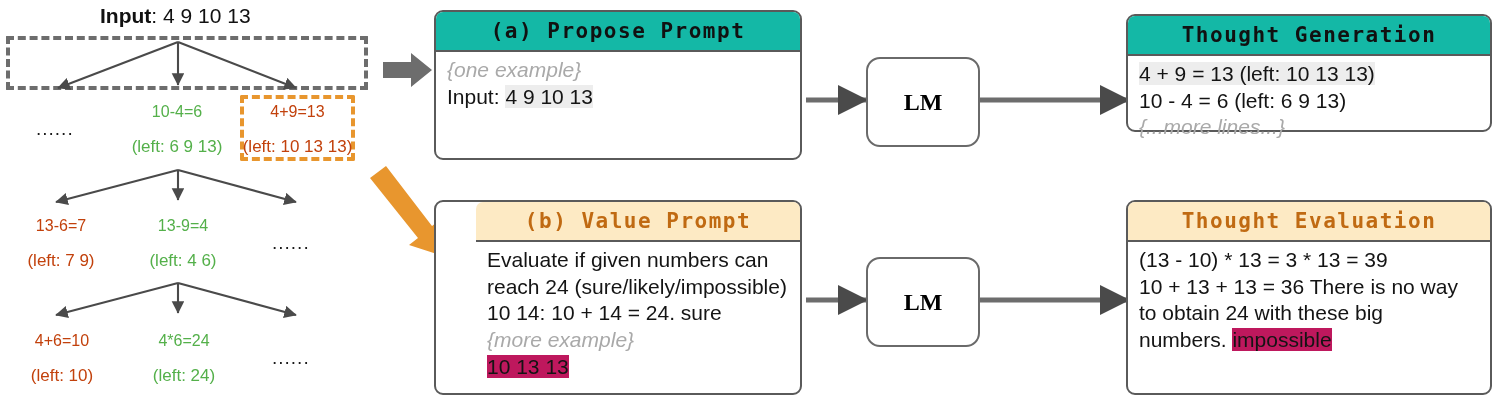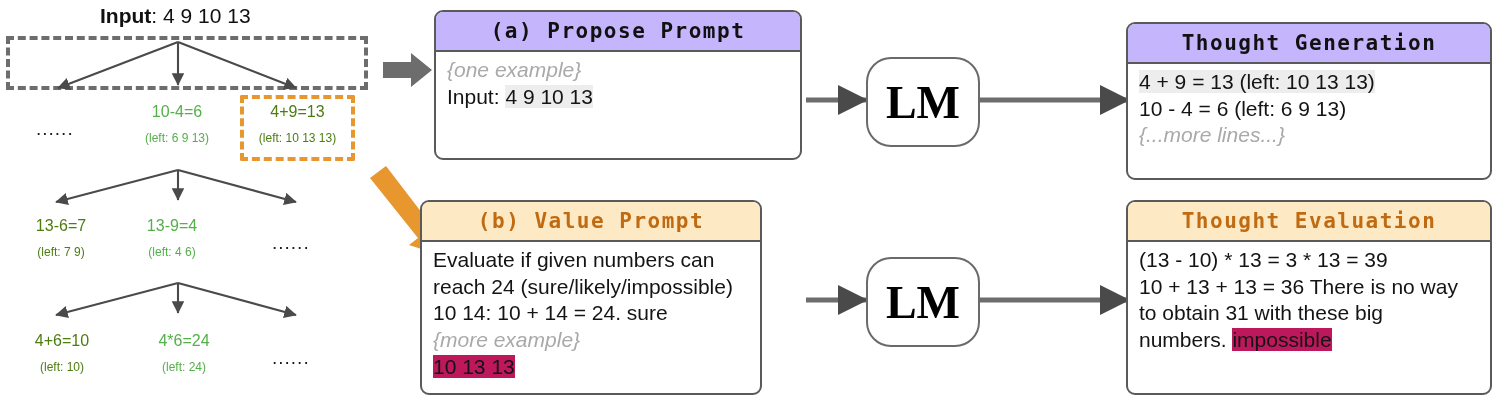--- a/index.html
+++ b/index.html
@@ -12,42 +12,42 @@
   .tree-title{left:100px;top:4px;font-size:21px;color:#111;white-space:nowrap;}
   .tree-title b{font-weight:bold;}
 
   .dash-gray{left:6px;top:36px;width:362px;height:54px;
              border:4px dashed #6d6d6d;box-sizing:border-box;border-radius:1px;}
   .dash-orange{left:240px;top:95px;width:115px;height:66px;
                border:4px dashed #e8962e;box-sizing:border-box;border-radius:2px;}
 
   .node{text-align:center;line-height:1.05;}
   .node .expr{font-size:16px;white-space:nowrap;}
-  .node .left{font-size:12px;white-space:nowrap;margin-top:11px;}
+  .node .left{font-size:17px;white-space:nowrap;margin-top:17px;}
   .green .expr,.green .left{color:#54b04a;}
-  .red .expr,.red .left{color:#4d7c0f;}
+  .red .expr,.red .left{color:#c2410c;}
   .dots{font-size:19px;color:#1a1a1a;letter-spacing:1px;white-space:nowrap;}
 
   
   .card{border:2px solid #5a5a5a;border-radius:9px;background:#fff;box-sizing:border-box;}
   .card-head{height:38px;border-radius:7px 7px 0 0;border-bottom:2px solid #5a5a5a;
              display:flex;align-items:center;justify-content:center;
              font-family:"DejaVu Sans Mono", monospace;font-weight:bold;
              font-size:21px;letter-spacing:1.5px;}
-  .head-gray{background:#c4b5fd;color:#111;}
+  .head-gray{background:#14b8a6;color:#111;}
   .head-amber{background:#fdeac4;color:#c06a12;}
   .card-body{padding:5px 10px 6px 11px;font-size:21px;color:#141414;line-height:1.27;}
   .muted{color:#a9a9a9;font-style:italic;}
   .hl-gray{background:#ededed;}
   .hl-pink{background:#be185d;}
 
   
-  .lm{border:2px solid #6a6a6a;border-radius:25px;background:#fff;
+  .lm{border:2px solid #6a6a6a;border-radius:14px;background:#fff;
       width:110px;height:86px;display:flex;align-items:center;justify-content:center;
-      font-family:"Liberation Serif", serif;font-weight:bold;font-size:46px;color:#000;}
+      font-family:"Liberation Serif", serif;font-weight:bold;font-size:24px;color:#000;}
   svg.ov{position:absolute;left:0;top:0;width:1496px;height:405px;pointer-events:none;}
 </style>
 </head>
 <body>
 
 <div class="abs" id="tree-panel">
 
   <div class="abs tree-title">
     <b>Input</b><span>:&nbsp;</span><span>4 9 10 13</span>
   </div>
@@ -64,21 +64,21 @@
 
   <div class="abs node red" style="left:240px;top:104px;width:115px;">
     <div class="expr">4+9=13</div>
     <div class="left">(left: 10 13 13)</div>
   </div>
 
   <div class="abs node red" style="left:6px;top:218px;width:110px;">
     <div class="expr">13-6=7</div>
     <div class="left">(left: 7 9)</div>
   </div>
-  <div class="abs node green" style="left:117px;top:218px;width:110px;">
+  <div class="abs node green" style="left:128px;top:218px;width:110px;">
     <div class="expr">13-9=4</div>
     <div class="left">(left: 4 6)</div>
   </div>
   <div class="abs dots" style="left:272px;top:232px;">......</div>
 
   <div class="abs node red" style="left:6px;top:333px;width:112px;">
     <div class="expr">4+6=10</div>
     <div class="left">(left: 10)</div>
   </div>
   <div class="abs node green" style="left:128px;top:333px;width:112px;">
@@ -123,44 +123,44 @@
 </svg>
 
 <div class="abs card" style="left:434px;top:10px;width:368px;height:150px;">
   <div class="card-head head-gray">(a) Propose Prompt</div>
   <div class="card-body">
     <div class="muted">{one example}</div>
     <div><span>Input: </span><span class="hl-gray">4 9 10 13</span></div>
   </div>
 </div>
 
-<div class="abs card" style="left:420px;top:200px;width:342px;height:195px;">
+<div class="abs card" style="left:434px;top:200px;width:368px;height:195px;padding-left:40px;">
   <div class="card-head head-amber">(b) Value Prompt</div>
   <div class="card-body">
     <div>Evaluate if given numbers can</div>
     <div>reach 24 (sure/likely/impossible)</div>
     <div>10 14: 10 + 14 = 24. sure</div>
     <div class="muted">{more example}</div>
     <div><span class="hl-pink">10 13 13</span></div>
   </div>
 </div>
 
 <div class="abs lm" style="left:866px;top:57px;">LM</div>
 <div class="abs lm" style="left:866px;top:257px;">LM</div>
 
-<div class="abs card" style="left:1126px;top:22px;width:366px;height:158px;">
+<div class="abs card" style="left:1126px;top:14px;width:366px;height:118px;">
   <div class="card-head head-gray">Thought Generation</div>
   <div class="card-body">
     <div><span class="hl-gray">4 + 9 = 13 (left: 10 13 13)</span></div>
     <div>10 - 4 = 6 (left: 6 9 13)</div>
     <div class="muted">{...more lines...}</div>
   </div>
 </div>
 
 <div class="abs card" style="left:1126px;top:200px;width:366px;height:195px;">
   <div class="card-head head-amber">Thought Evaluation</div>
   <div class="card-body">
     <div>(13 - 10) * 13 = 3 * 13 = 39</div>
     <div>10 + 13 + 13 = 36 There is no way</div>
-    <div>to obtain 31 with these big</div>
+    <div>to obtain 24 with these big</div>
     <div><span>numbers. </span><span class="hl-pink">impossible</span></div>
   </div>
 </div>
 
 </body></html>

